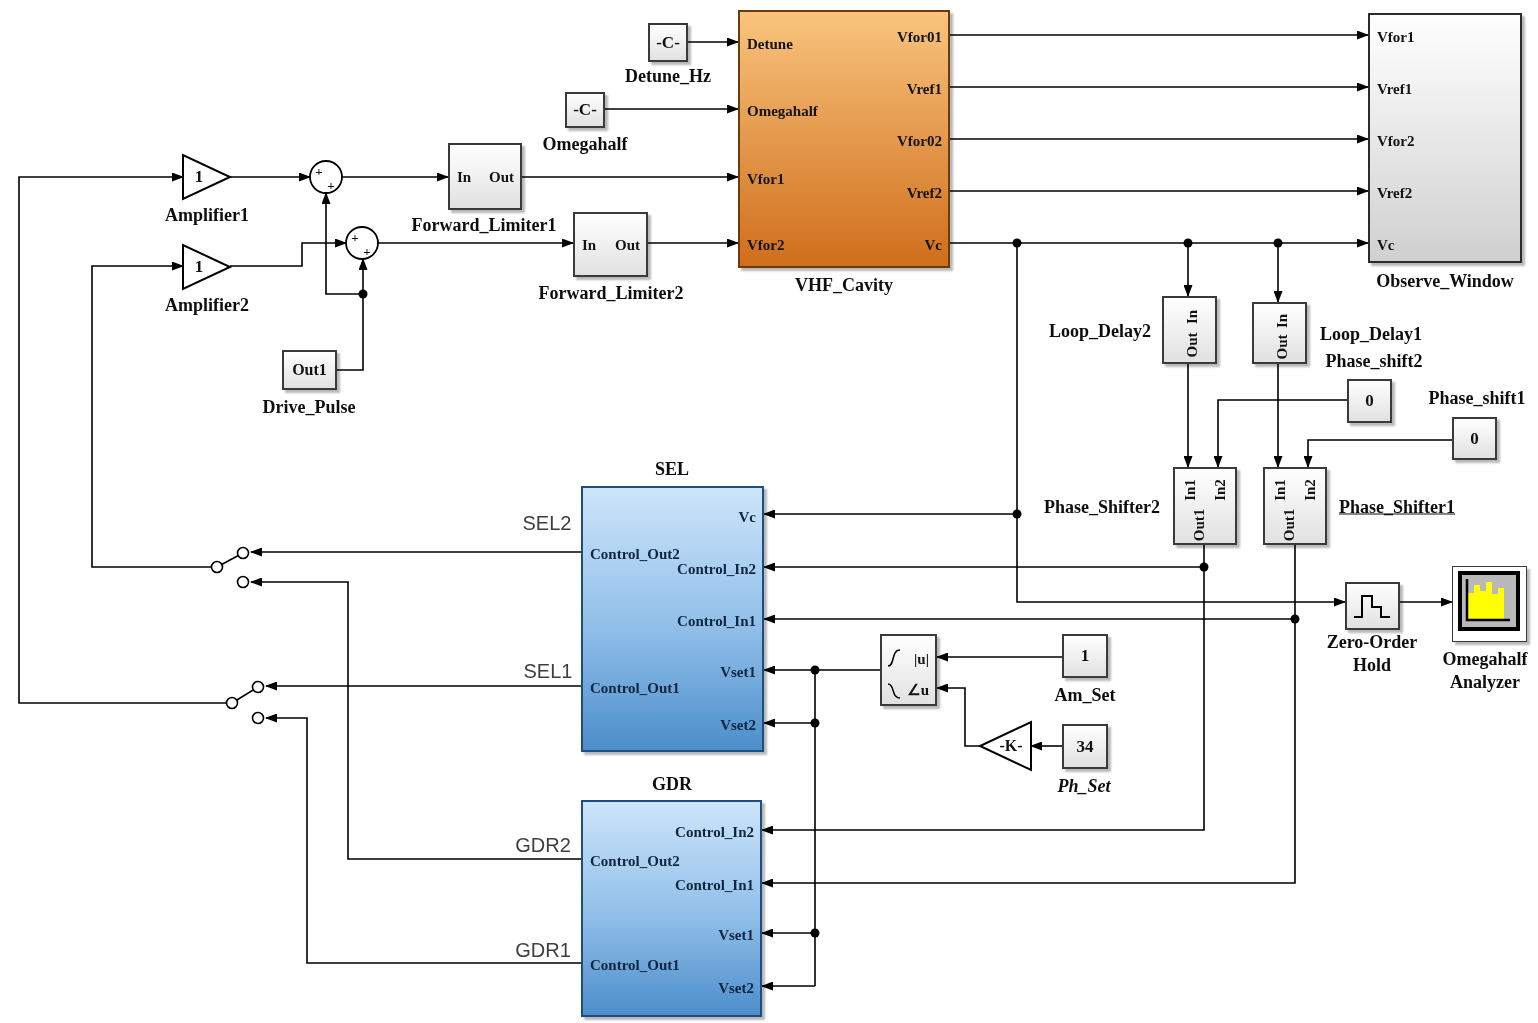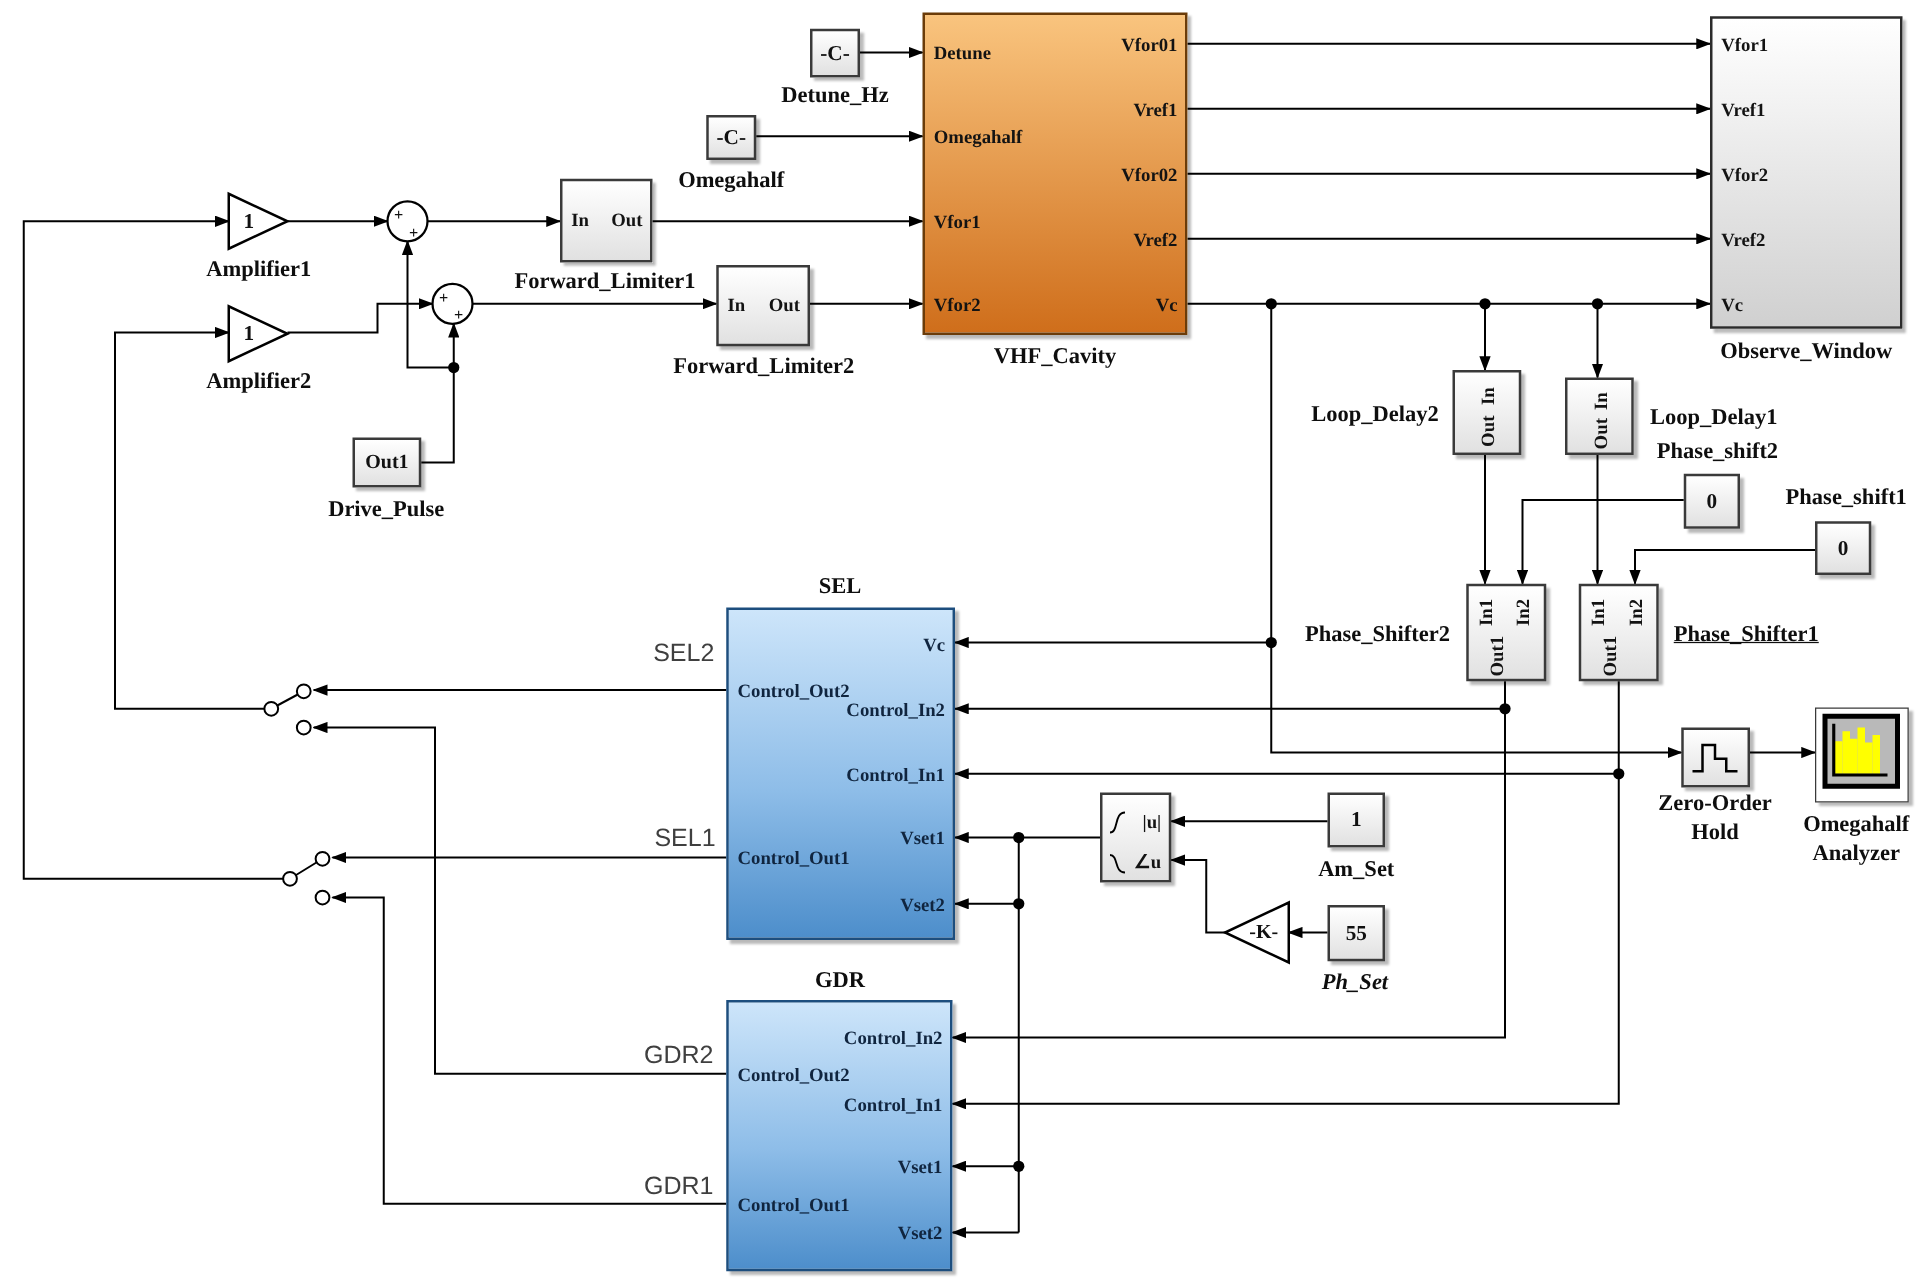--- a/index.html
+++ b/index.html
@@ -221,21 +221,21 @@
       <path d="M4,48 C11,48 7,62 16,62" fill="none" stroke="#000" stroke-width="1.5"></path>
     </svg>
     <span class="plabel r" style="top:23px;">|u|</span>
     <span class="plabel r" style="top:54px;">∠u</span>
   </div>
 
   <div class="blk ctr" style="left:1062px;top:634px;width:46px;height:44px;">
     <span>1</span>
   </div>
   <div class="blk ctr" style="left:1062px;top:724px;width:46px;height:45px;">
-    <span>55</span>
+    <span>34</span>
   </div>
 
   <div class="blk" style="left:1345px;top:582px;width:55px;height:48px;">
     <svg width="51" height="44">
       <path d="M7,33 H15 V12 H25 V23 H34 V33 H43" fill="none" stroke="#000" stroke-width="2"></path>
     </svg>
   </div>
 
   <div class="blk" style="left:1452px;top:566px;width:75px;height:76px;border-width:1.5px;background:#fff;">
     <svg width="72" height="72">

